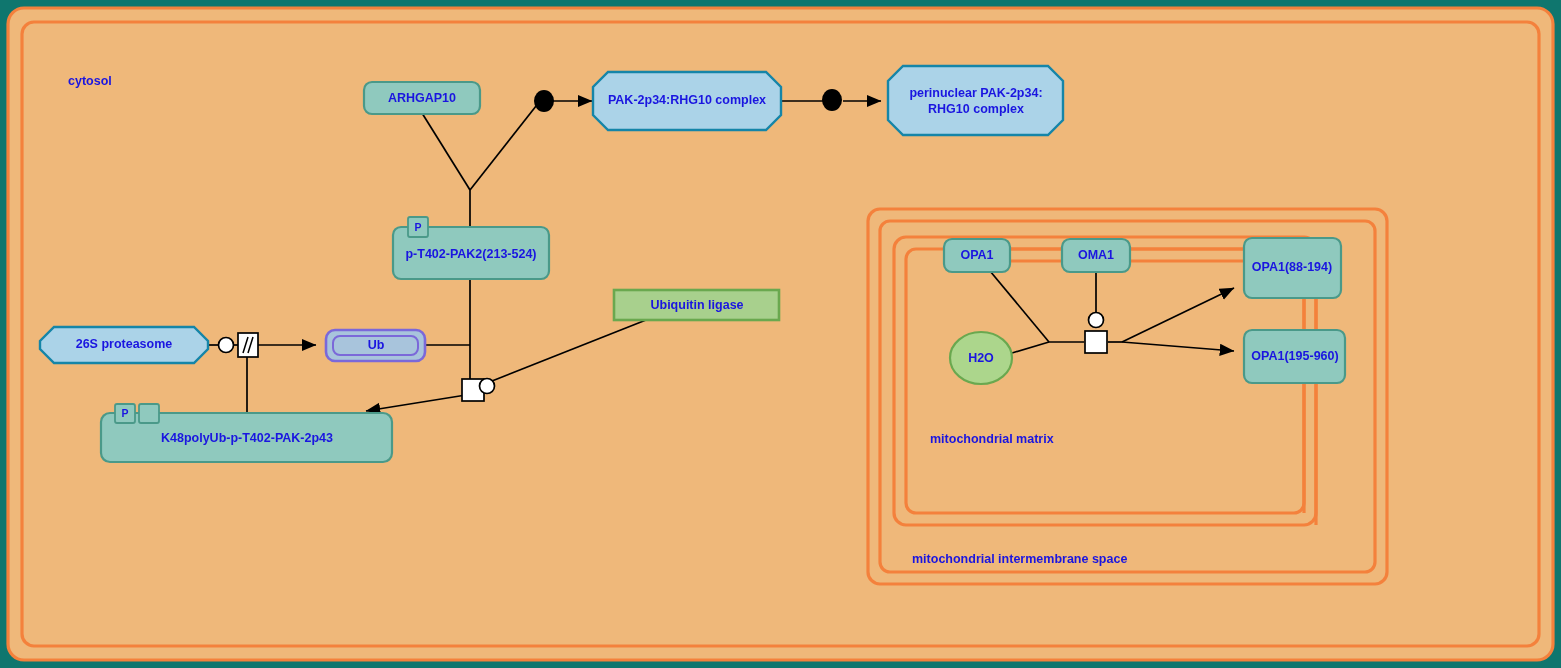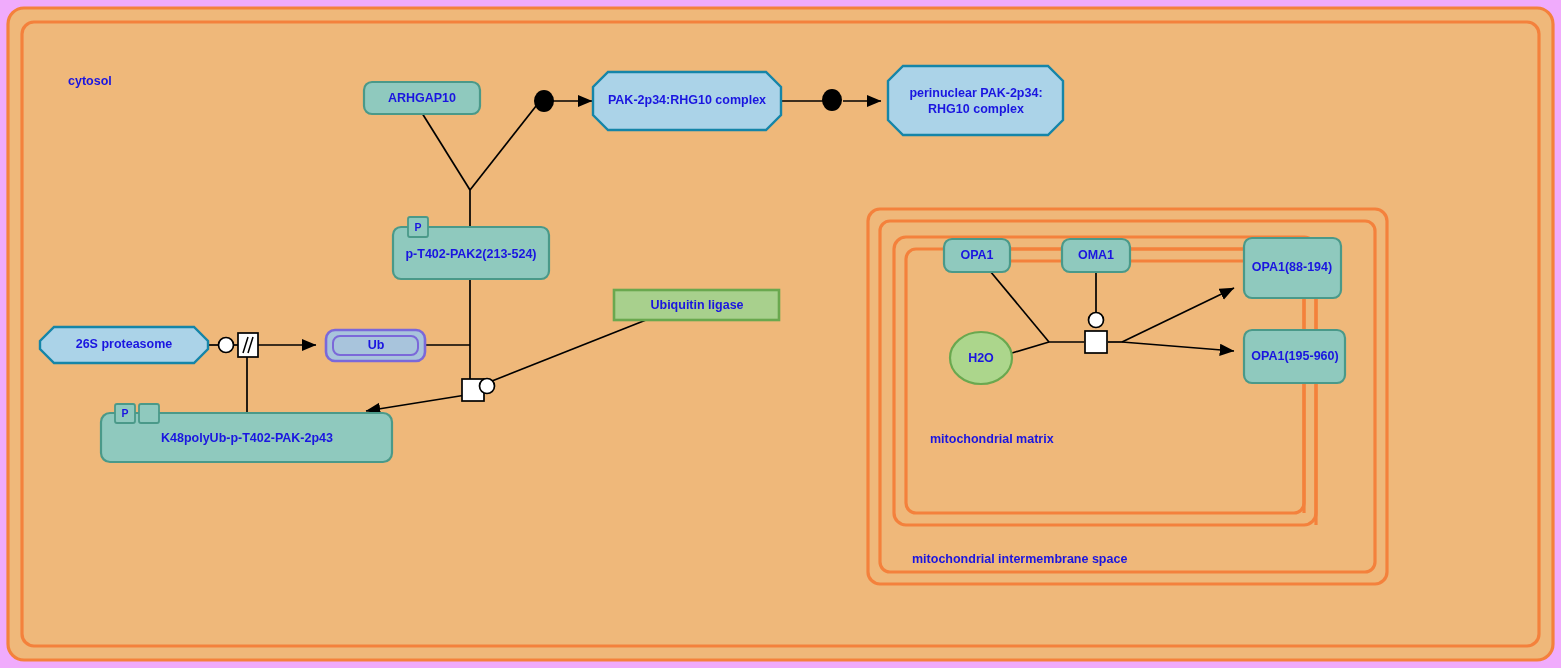--- a/index.html
+++ b/index.html
@@ -5,21 +5,21 @@
 <style>
   html, body {
     margin: 0;
     padding: 0;
     background: #000000;
   }
   #stage {
     position: relative;
     width: 1561px;
     height: 668px;
-    background: #f0abfc;
+    background: #0f766e;
     overflow: hidden;
     font-family: "Liberation Sans", sans-serif;
   }
   #svgroot {
     position: absolute;
     left: 0;
     top: 0;
     width: 1561px;
     height: 668px;
   }

